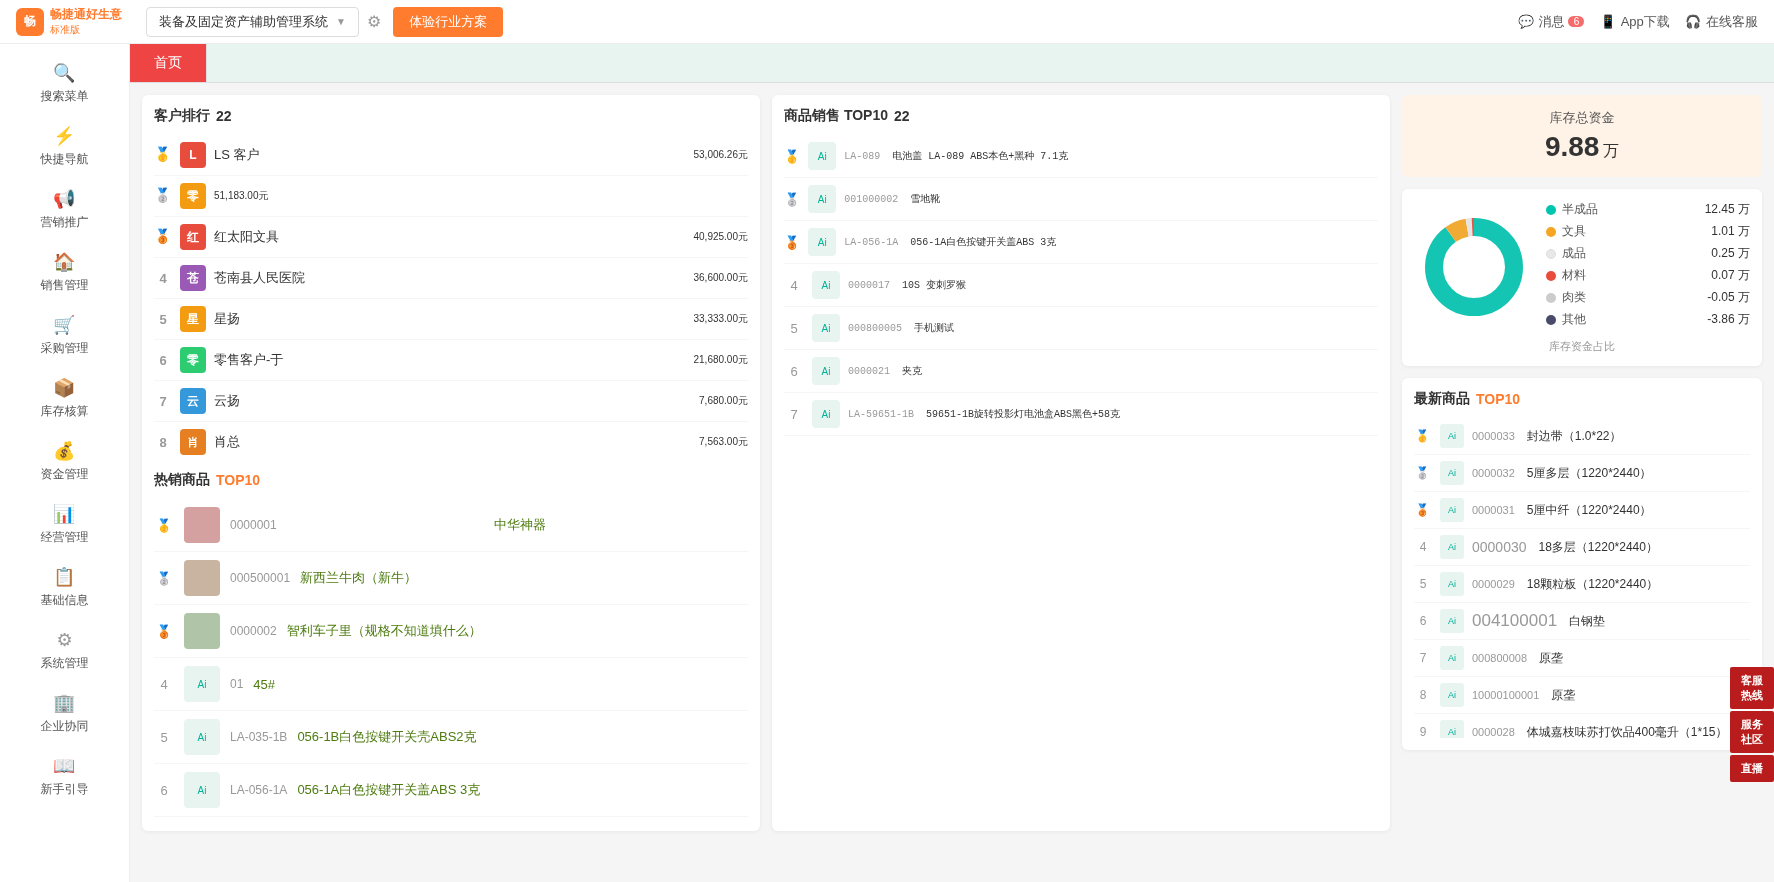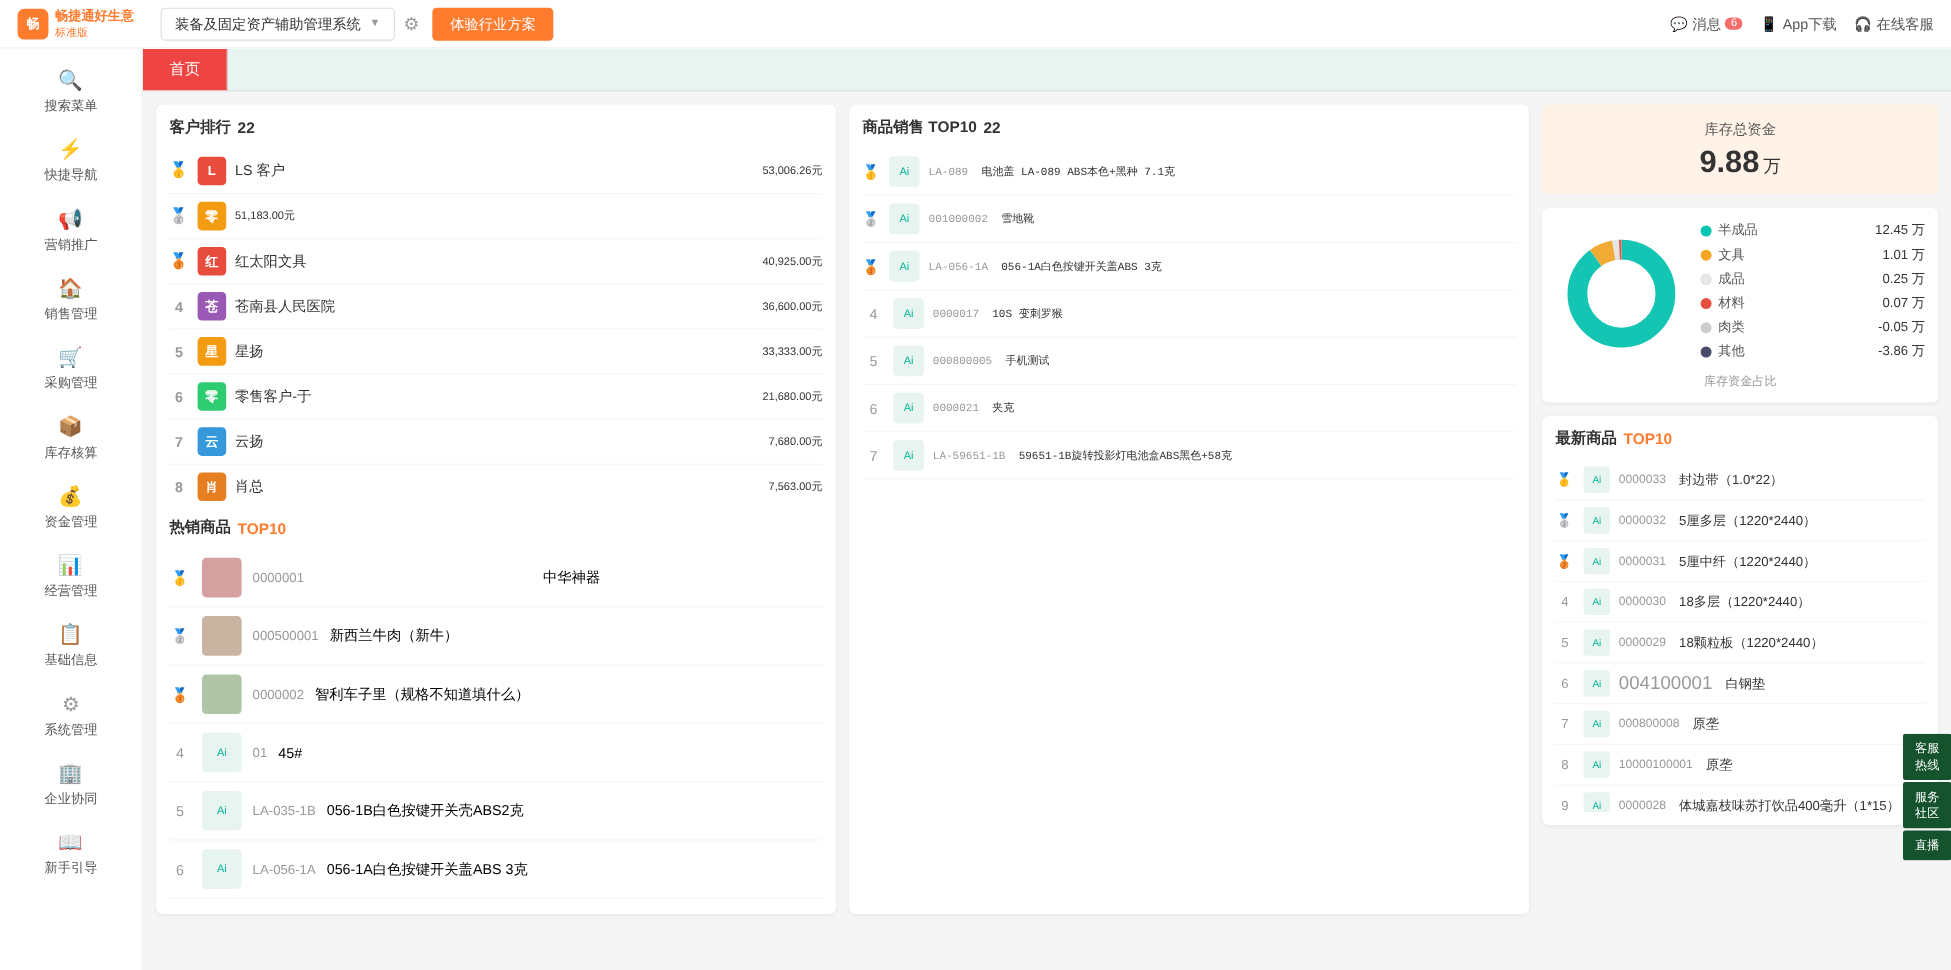--- a/index.html
+++ b/index.html
@@ -318,21 +318,21 @@
       height: 36px;
       background: #e8f4f0;
       border-radius: 4px;
       flex-shrink: 0;
       display: flex;
       align-items: center;
       justify-content: center;
       font-size: 10px;
       color: #00b398;
     }
-    .hot-prod-name { flex: 1; font-size: 13px; color: #000000; }
+    .hot-prod-name { flex: 1; font-size: 13px; color: #4d7c0f; }
 
     
     .scrollable { max-height: 320px; overflow-y: auto; }
     .scrollable::-webkit-scrollbar { width: 4px; }
     .scrollable::-webkit-scrollbar-thumb { background: #ddd; border-radius: 2px; }
 
     
     .av-L { background: #e74c3c; }
     .av-zero { background: #f39c12; }
     .av-red { background: #e74c3c; }
@@ -352,26 +352,27 @@
       position: fixed;
       right: 0;
       bottom: 100px;
       display: flex;
       flex-direction: column;
       gap: 2px;
     }
     .float-btn {
       width: 44px;
       padding: 6px 4px;
-      background: #14532d;
+      background: #b91c1c;
       color: #fff;
       font-size: 11px;
       text-align: center;
       cursor: pointer;
       border-radius: 2px;
+      font-weight: bold;
     }
 
     
     .section-header {
       display: flex;
       align-items: center;
       justify-content: space-between;
       margin-bottom: 10px;
     }
     .section-title {
@@ -744,21 +745,21 @@
             </div>
             <div class="latest-prod-item">
               <span class="latest-rank-num bronze">🥉</span>
               <div class="latest-prod-icon">Ai</div>
               <span style="color:#999;font-size:11px;margin-right:4px;">0000031</span>
               <span class="latest-prod-name">5厘中纤（1220*2440）</span>
             </div>
             <div class="latest-prod-item">
               <span class="latest-rank-num">4</span>
               <div class="latest-prod-icon">Ai</div>
-              <span style="color:#999;font-size:11px;margin-right:4px;">0000030</span>
+              <span style="color:#999;font-size:14px;margin-right:4px;">0000030</span>
               <span class="latest-prod-name">18多层（1220*2440）</span>
             </div>
             <div class="latest-prod-item">
               <span class="latest-rank-num">5</span>
               <div class="latest-prod-icon">Ai</div>
               <span style="color:#999;font-size:11px;margin-right:4px;">0000029</span>
               <span class="latest-prod-name">18颗粒板（1220*2440）</span>
             </div>
             <div class="latest-prod-item">
               <span class="latest-rank-num">6</span>

